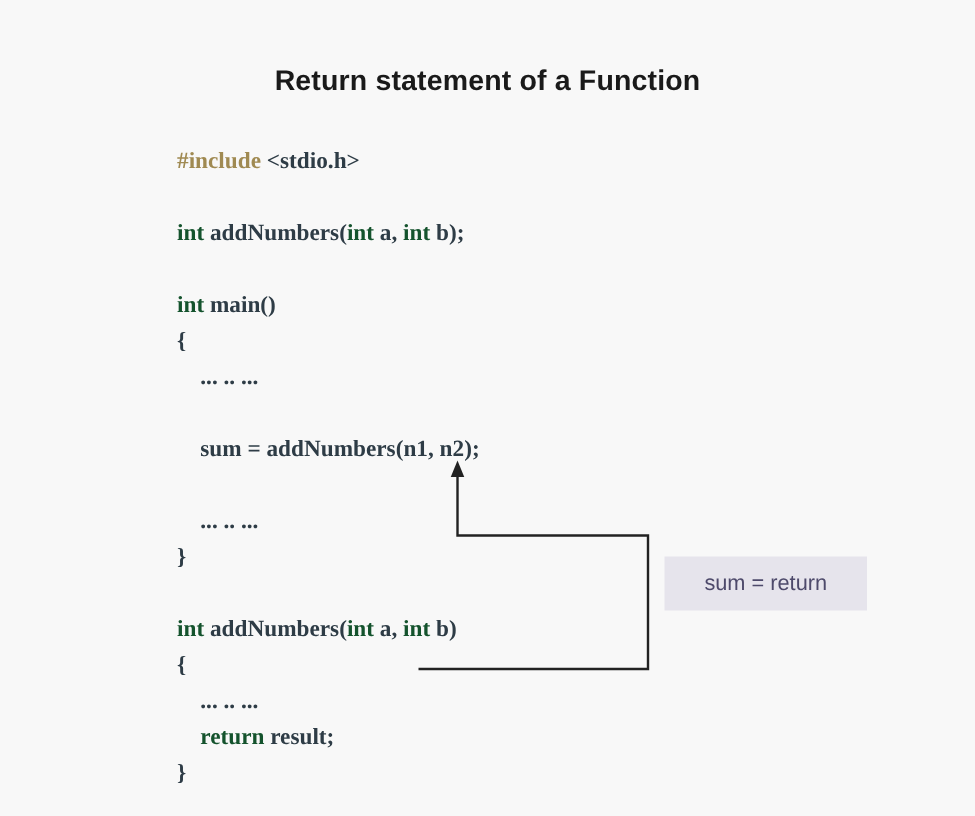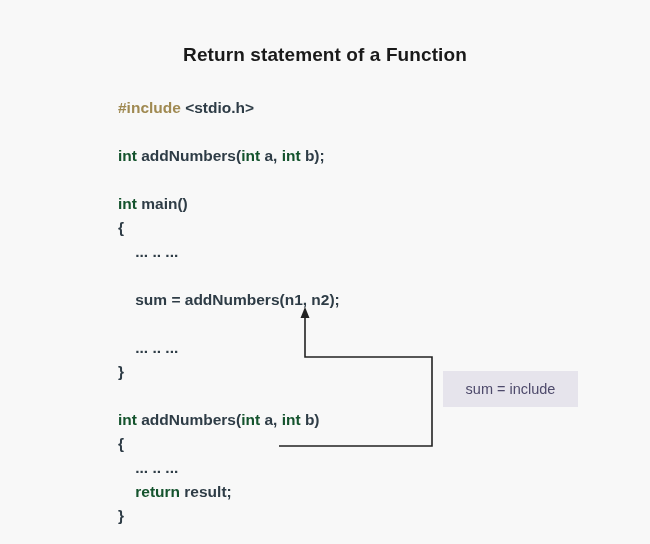--- a/index.html
+++ b/index.html
@@ -23,21 +23,21 @@
     font-size: 19px;
     font-weight: bold;
     color: #1a1a1a;
     letter-spacing: 0.1px;
     margin-top: 24px;
   }
   #code {
     position: absolute;
     left: 118px;
     top: 96px;
-    font-family: Liberation Sans, sans-serif;
+    font-family: Liberation Serif, serif;
     font-size: 15.5px;
     line-height: 24px;
     color: #2e3c46;
     white-space: pre;
     font-weight: bold;
   }
   .ln {
     height: 24px;
     white-space: pre;
   }
@@ -77,14 +77,14 @@
 
 <div id="code"><div class="ln"><span class="pre">#include</span><span class="plain"> &lt;stdio.h&gt;</span></div><div class="blank">&nbsp;</div><div class="ln"><span class="kw">int</span><span class="plain"> addNumbers(</span><span class="kw">int</span><span class="plain"> a, </span><span class="kw">int</span><span class="plain"> b);</span></div><div class="blank">&nbsp;</div><div class="ln"><span class="kw">int</span><span class="plain"> main()</span></div><div class="ln"><span class="plain">{</span></div><div class="ln"><span class="plain">    ... .. ...</span></div><div class="blank">&nbsp;</div><div class="ln"><span class="plain">    sum = addNumbers(n1, n2);</span></div><div class="blank">&nbsp;</div><div class="ln"><span class="plain">    ... .. ...</span></div><div class="ln"><span class="plain">}</span></div><div class="blank">&nbsp;</div><div class="ln"><span class="kw">int</span><span class="plain"> addNumbers(</span><span class="kw">int</span><span class="plain"> a, </span><span class="kw">int</span><span class="plain"> b)</span></div><div class="ln"><span class="plain">{</span></div><div class="ln"><span class="plain">    ... .. ...</span></div><div class="ln"><span class="plain">    </span><span class="kw">return</span><span class="plain"> result;</span></div><div class="ln"><span class="plain">}</span></div></div>
 
 <svg id="arrow-svg" viewBox="0 0 650 544" xmlns="http://www.w3.org/2000/svg">
 
   <path d="M 279 446 L 432 446 L 432 357 L 305 357 L 305 318" fill="none" stroke="#222222" stroke-width="1.6"></path>
   <polygon points="305,307 300.5,318 309.5,318" fill="#222222"></polygon>
 </svg>
 
 <div id="label-box">
-  <span>sum = include</span>
+  <span>sum = return</span>
 </div>
 
 </body></html>

